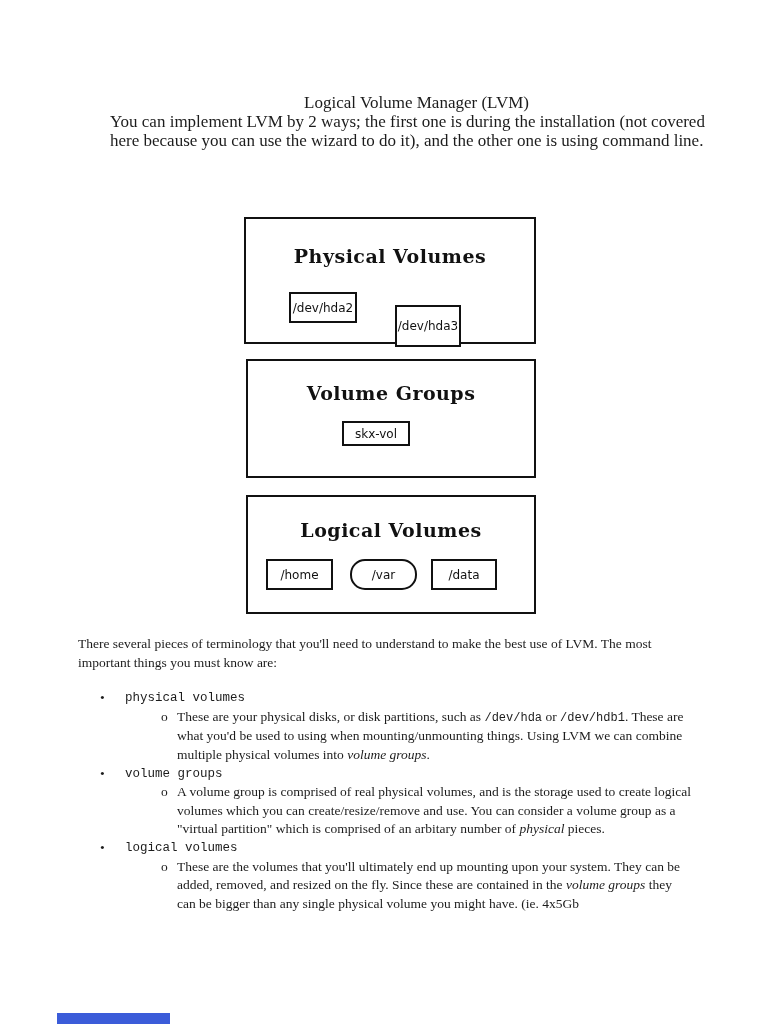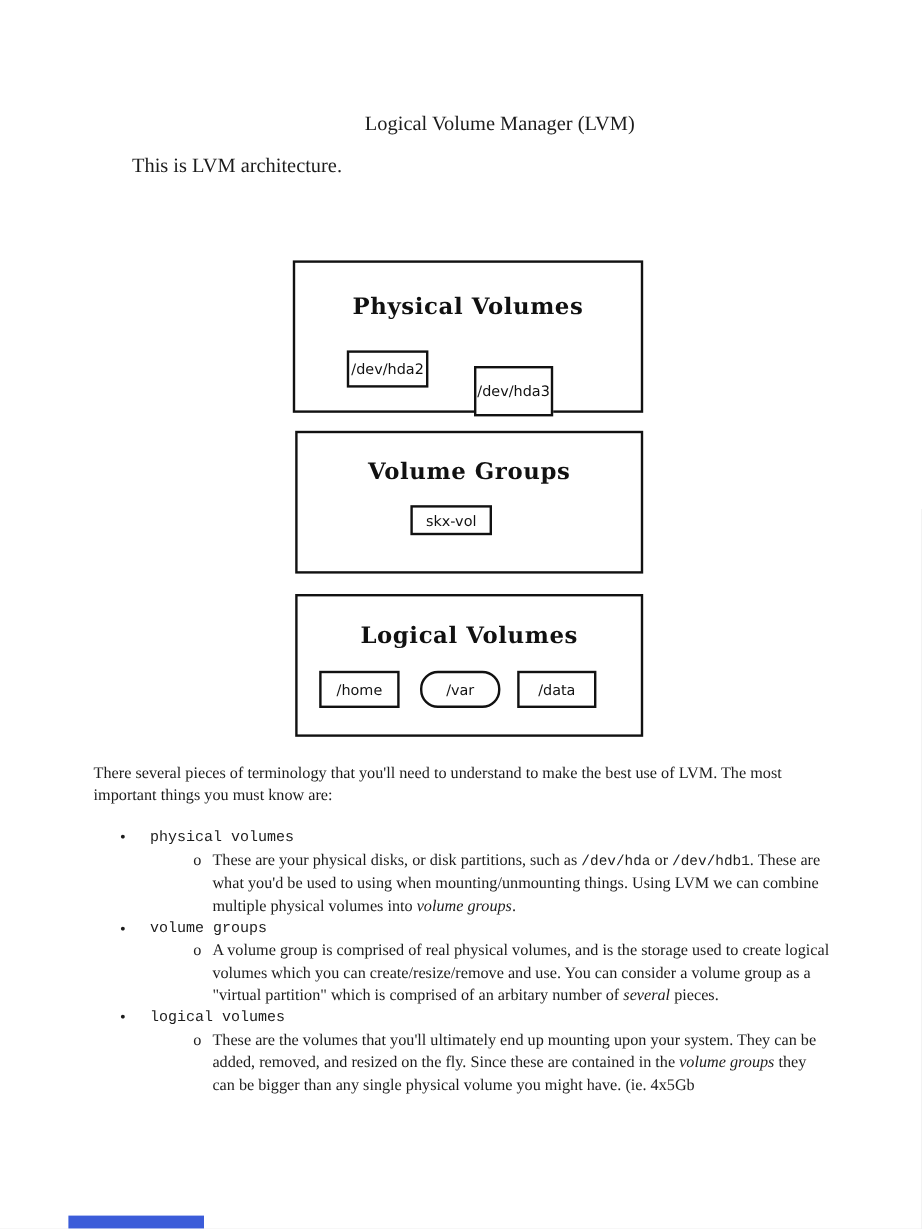--- a/index.html
+++ b/index.html
@@ -82,21 +82,21 @@
     width:113px; height:11px;
   }
 </style>
 </head>
 <body>
 
 <div class="page">
 
   <div class="doc-head">
     <div class="doc-title">Logical Volume Manager (LVM)</div>
-    <div class="arch-note">This is LVM architecture.</div>
+    <div class="doc-intro">You can implement LVM by 2 ways; the first one is during the installation (not covered here because you can use the wizard to do it), and the other one is using command line.</div>
   </div>
 
   <div class="dbox" id="dbox-pv">
     <div class="dbox-title">Physical Volumes</div>
     <div class="ditem" id="pv-hda2">/dev/hda2</div>
     <div class="ditem" id="pv-hda3">/dev/hda3</div>
   </div>
 
   <div class="dbox" id="dbox-vg">
     <div class="dbox-title">Volume Groups</div>
@@ -126,21 +126,21 @@
         </div>
       </div>
 
       <div class="term-entry">
         <div class="term-row">
           <span class="term-bullet">•</span>
           <span>volume groups</span>
         </div>
         <div class="sub-row">
           <span class="sub-marker">o</span>
-          <span><span class="seg-plain">A volume group is comprised of real physical volumes, and is the storage used to create logical volumes which you can create/resize/remove and use. You can consider a volume group as a "virtual partition" which is comprised of an arbitary number of </span><span class="seg-italic">several</span><span class="seg-plain"> pieces.</span></span>
+          <span><span class="seg-plain">A volume group is comprised of real physical volumes, and is the storage used to create logical volumes which you can create/resize/remove and use. You can consider a volume group as a "virtual partition" which is comprised of an arbitary number of </span><span class="seg-italic">physical</span><span class="seg-plain"> pieces.</span></span>
         </div>
       </div>
 
       <div class="term-entry">
         <div class="term-row">
           <span class="term-bullet">•</span>
           <span>logical volumes</span>
         </div>
         <div class="sub-row">
           <span class="sub-marker">o</span>

